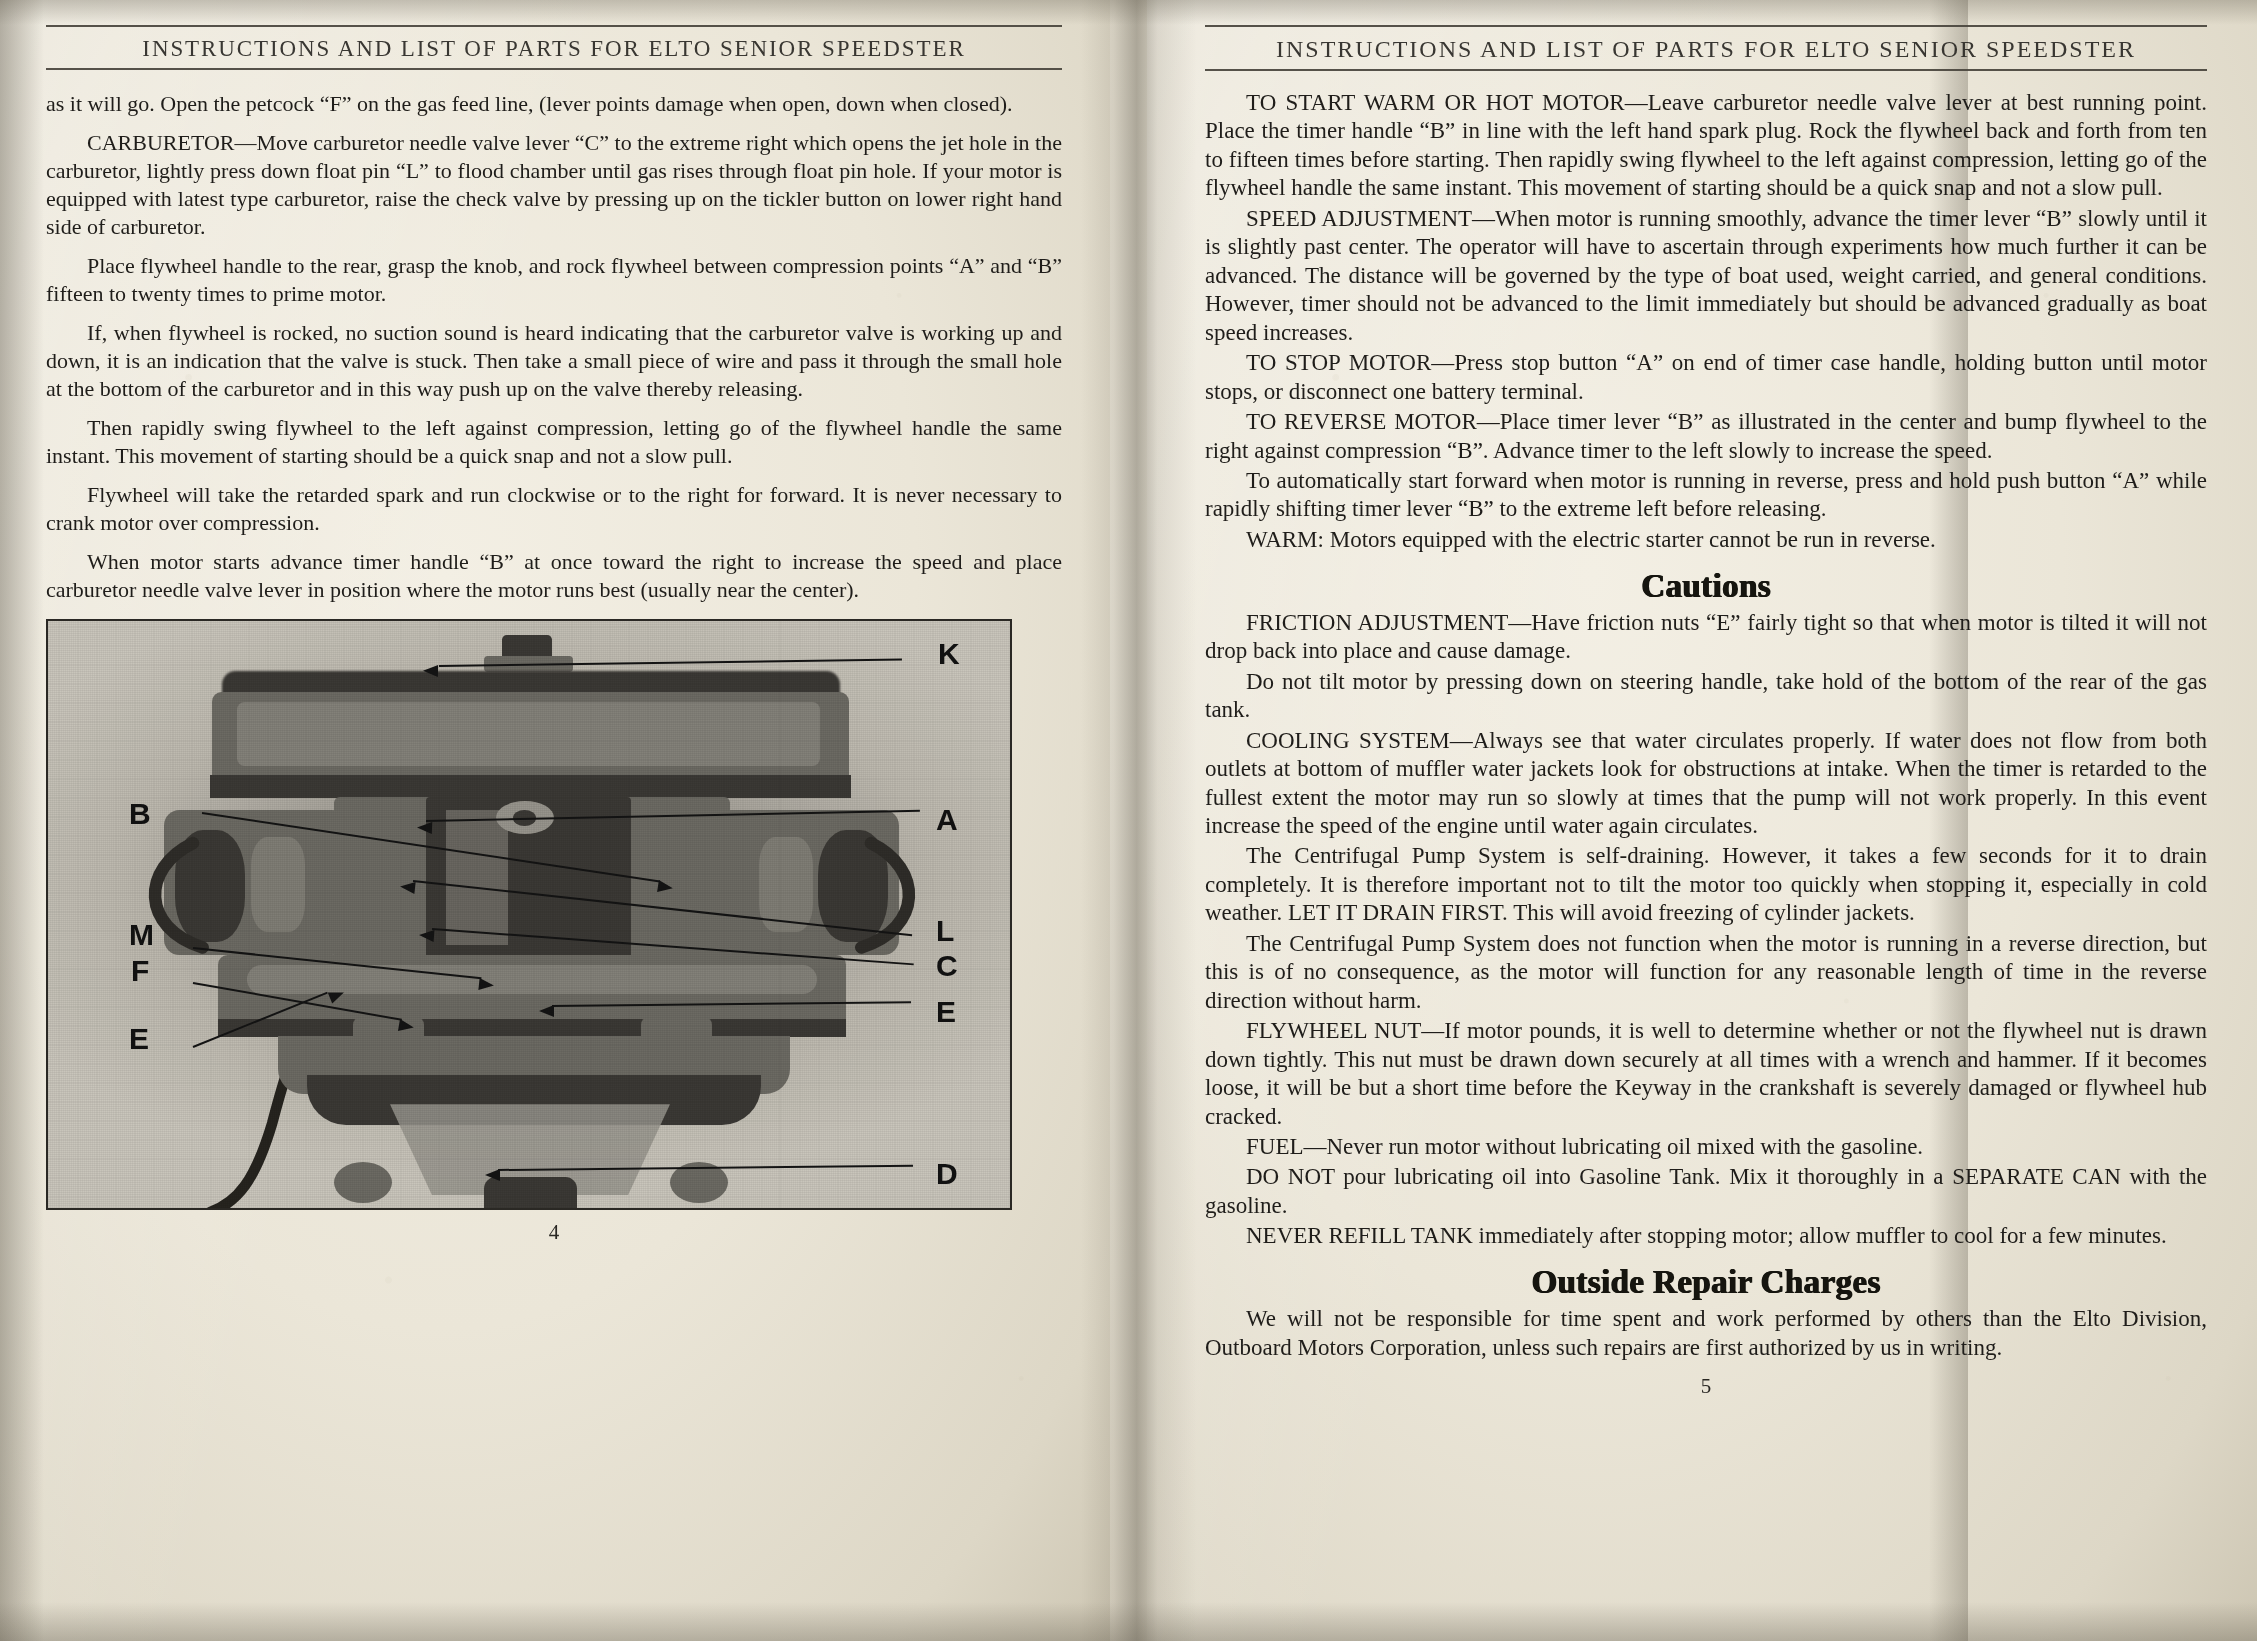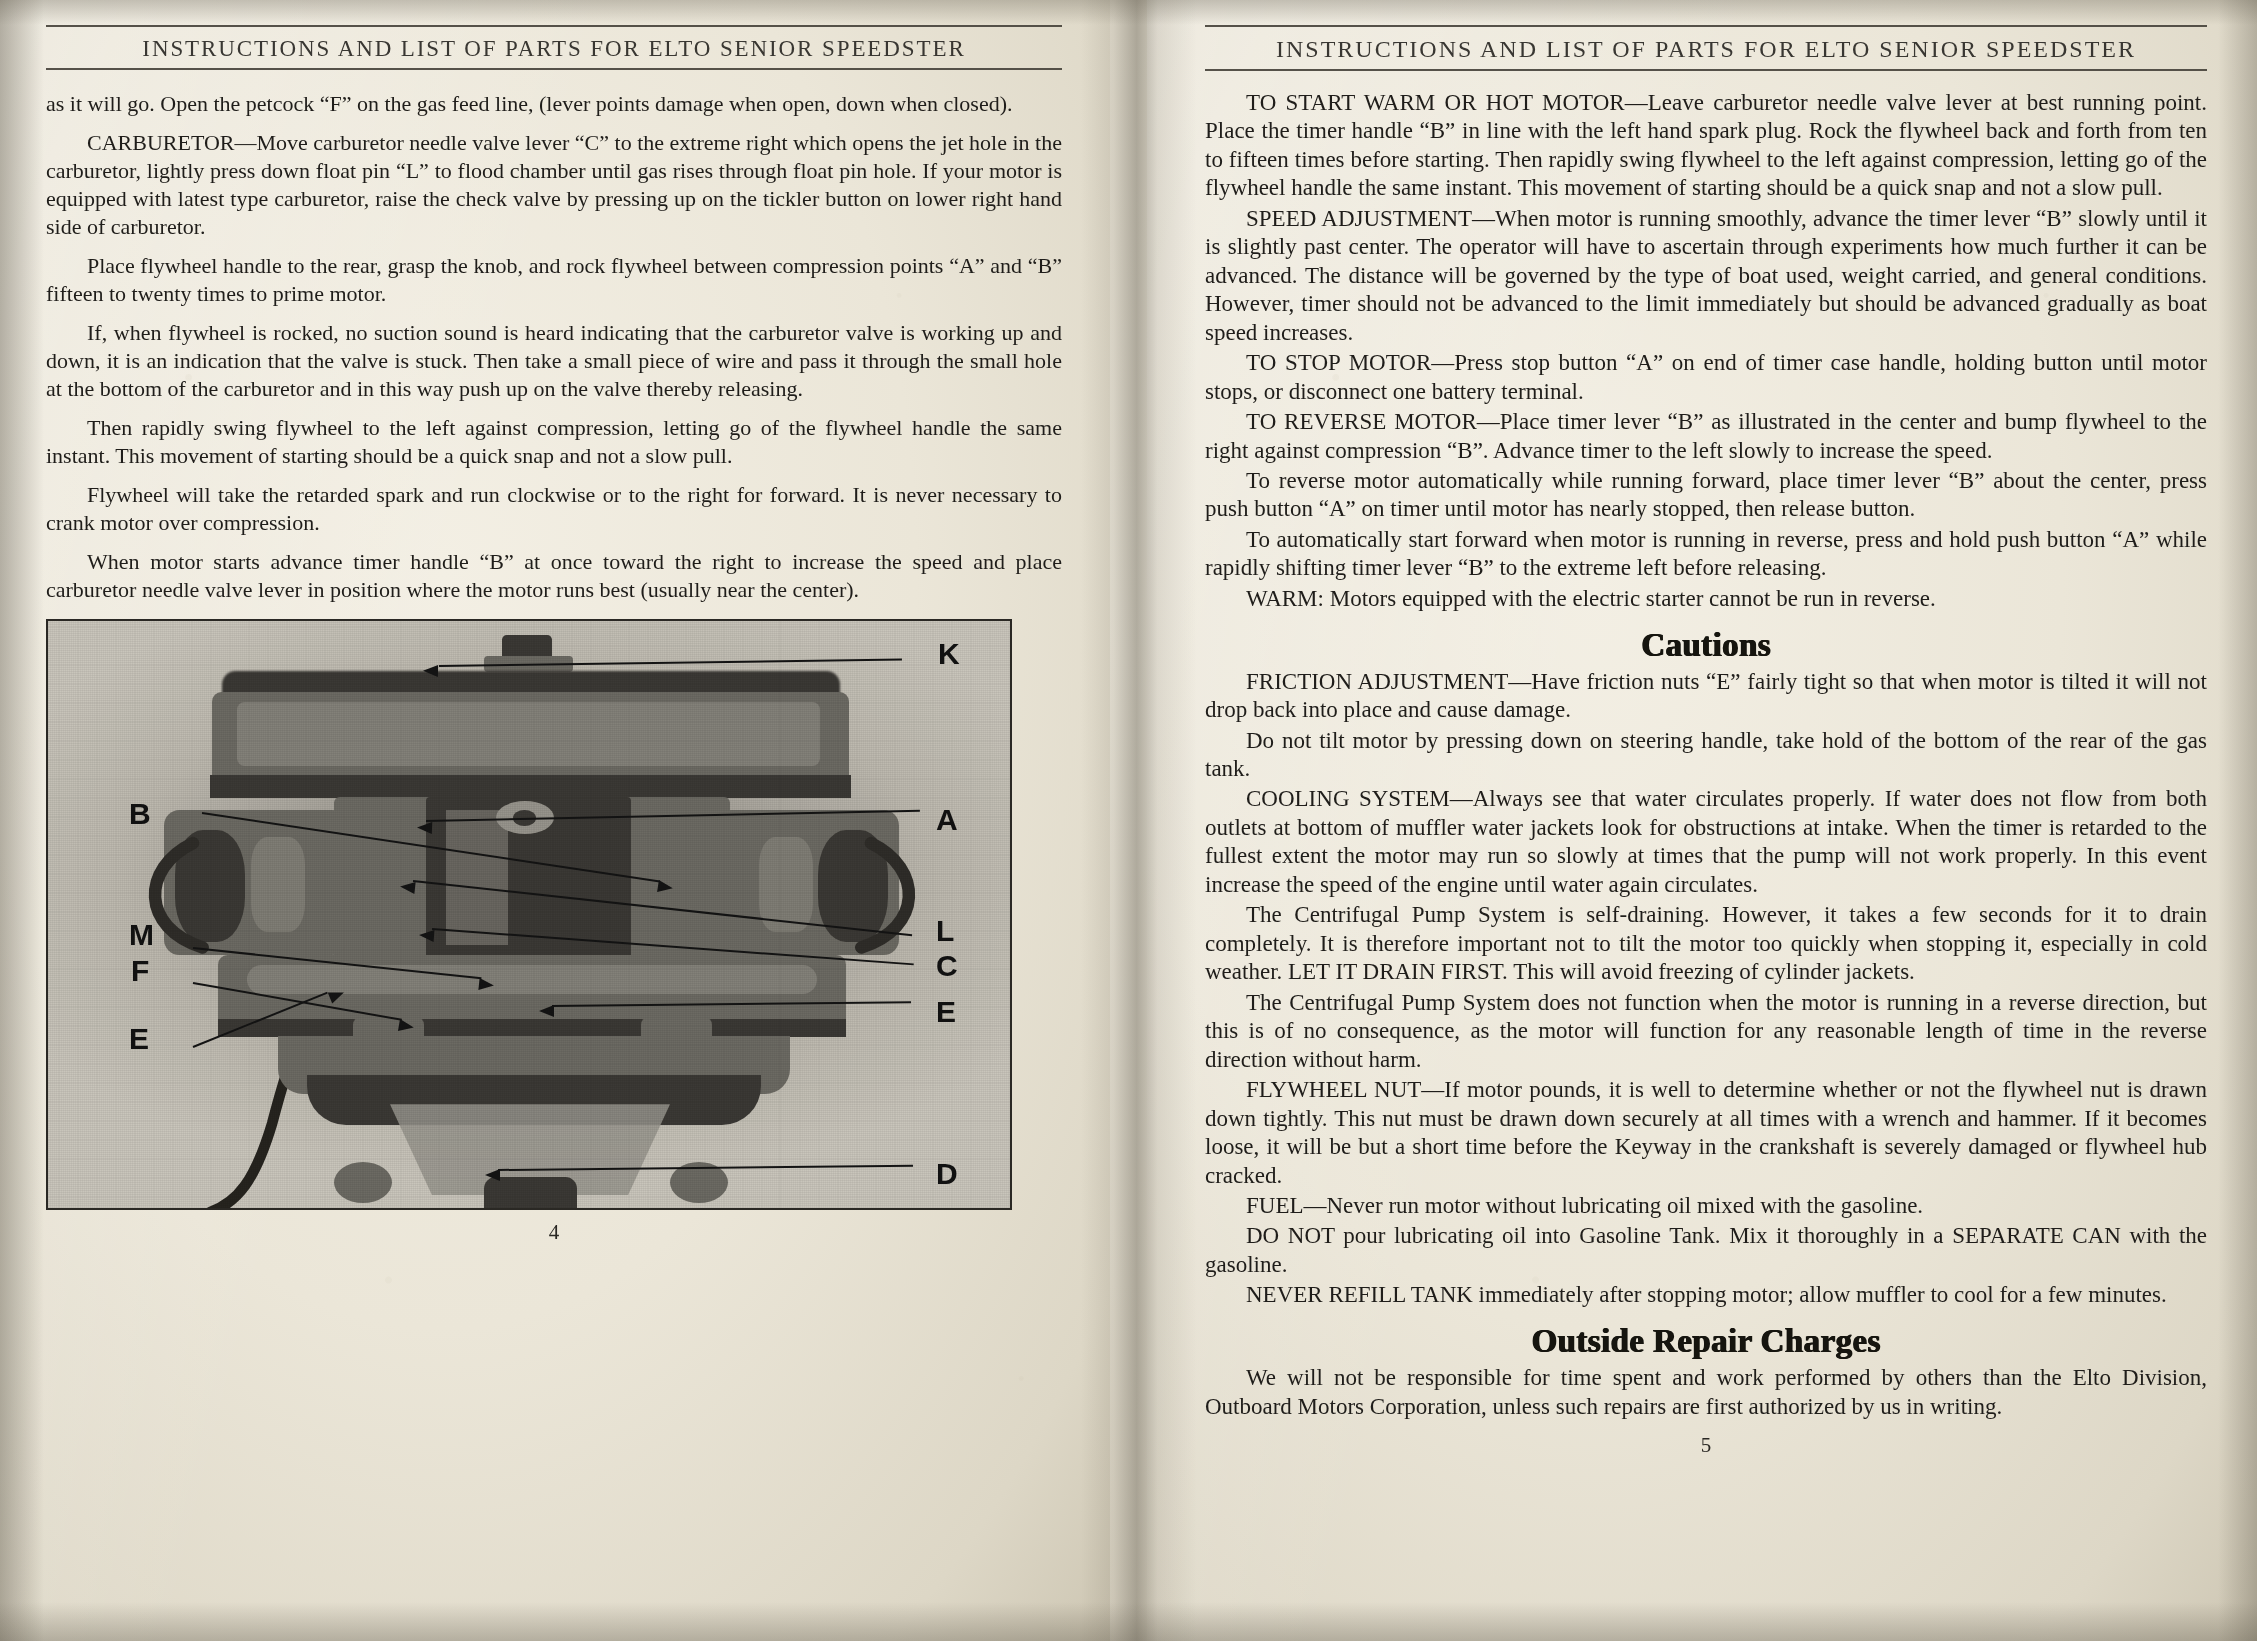--- a/index.html
+++ b/index.html
@@ -5,21 +5,21 @@
   * { box-sizing: border-box; }
   html, body { margin: 0; padding: 0; }
   body {
     width: 2257px; height: 1641px;
     background: #b9b4a6;
     font-family: "Liberation Serif", serif;
     overflow: hidden;
   }
   .spread {
     position: relative;
-    width: 2257px; height: 1641px;
+    width: 1968px; height: 1641px;
     background:
       radial-gradient(ellipse at 50% 40%, #f0ece0 0%, #e7e2d4 45%, #ddd7c7 72%, #cfc8b6 100%);
   }
   
   .page {
     position: absolute; top: 0; height: 1641px;
     background:
       linear-gradient(105deg, rgba(255,255,255,0.30) 0%, rgba(255,255,255,0.0) 40%),
       radial-gradient(ellipse at 40% 35%, #f3efe4 0%, #ebe6d8 50%, #ddd7c6 85%, #cdc6b3 100%);
   }
@@ -312,21 +312,20 @@
   <div class="content right">
 
     <div class="runhead">INSTRUCTIONS AND LIST OF PARTS FOR ELTO SENIOR SPEEDSTER</div>
 
     <div style="height:17.4px"></div>
 
     <p class="body">TO START WARM OR HOT MOTOR—Leave carburetor needle valve lever at best running point.  Place the timer handle “B” in line with the left hand spark plug.  Rock the flywheel back and forth from ten to fifteen times before starting.  Then rapidly swing flywheel to the left against compression, letting go of the flywheel handle the same instant.  This movement of starting should be a quick snap and not a slow pull.</p>
     <p class="body">SPEED ADJUSTMENT—When motor is running smoothly, advance the timer lever “B” slowly until it is slightly past center.  The operator will have to ascertain through experiments how much further it can be advanced.  The distance will be governed by the type of boat used, weight carried, and general conditions.  However, timer should not be advanced to the limit immediately but should be advanced gradually as boat speed increases.</p>
     <p class="body">TO STOP MOTOR—Press stop button “A” on end of timer case handle, holding button until motor stops, or disconnect one battery terminal.</p>
     <p class="body">TO REVERSE MOTOR—Place timer lever “B” as illustrated in the center and bump flywheel to the right against compression “B”.  Advance timer to the left slowly to increase the speed.</p>
-    <p class="body">To reverse motor automatically while running forward, place timer lever “B” about the center, press push button “A” on timer until motor has nearly stopped, then release button.</p>
     <p class="body">To automatically start forward when motor is running in reverse, press and hold push button “A” while rapidly shifting timer lever “B” to the extreme left before releasing.</p>
     <p class="body">WARM: Motors equipped with the electric starter cannot be run in reverse.</p>
 
     <div class="display">Cautions</div>
 
     <p class="body">FRICTION ADJUSTMENT—Have friction nuts “E” fairly tight so that when motor is tilted it will not drop back into place and cause damage.</p>
     <p class="body">Do not tilt motor by pressing down on steering handle, take hold of the bottom of the rear of the gas tank.</p>
     <p class="body">COOLING SYSTEM—Always see that water circulates properly.  If water does not flow from both outlets at bottom of muffler water jackets look for obstructions at intake.  When the timer is retarded to the fullest extent the motor may run so slowly at times that the pump will not work properly.  In this event increase the speed of the engine until water again circulates.</p>
     <p class="body">The Centrifugal Pump System is self-draining.  However, it takes a few seconds for it to drain completely.  It is therefore important not to tilt the motor too quickly when stopping it, especially in cold weather.  LET IT DRAIN FIRST.  This will avoid freezing of cylinder jackets.</p>
     <p class="body">The Centrifugal Pump System does not function when the motor is running in a reverse direction, but this is of no consequence, as the motor will function for any reasonable length of time in the reverse direction without harm.</p>

